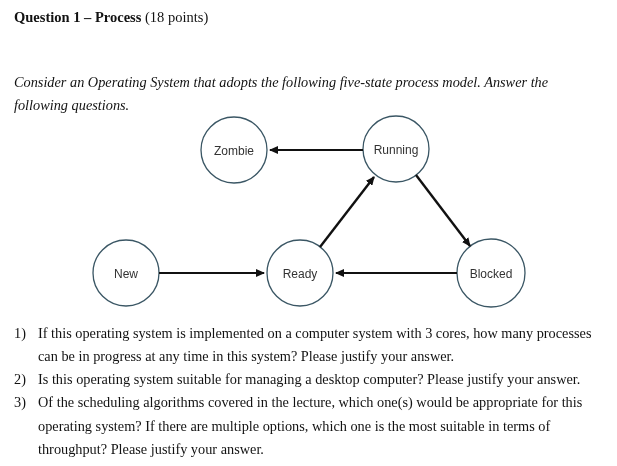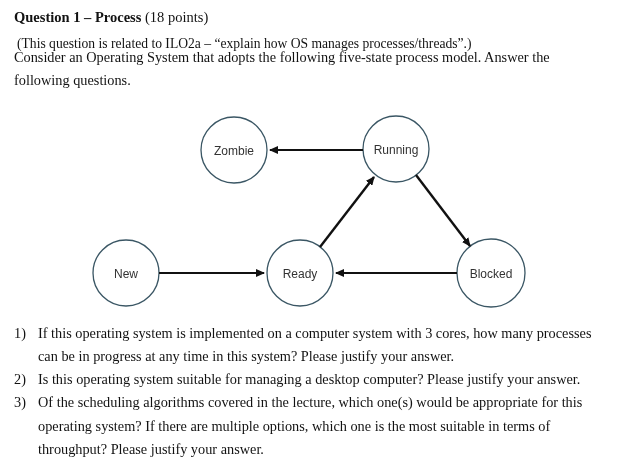--- a/index.html
+++ b/index.html
@@ -5,38 +5,37 @@
   html,body{margin:0;padding:0;background:#ffffff;}
   body{width:617px;height:466px;overflow:hidden;
        font-family:"Liberation Serif", serif;color:#121212;}
   .page{position:relative;width:617px;height:466px;}
 
   .heading{position:absolute;left:14px;top:8px;font-size:14.5px;line-height:1.25;white-space:nowrap;}
   .heading .bold{font-weight:bold;}
 
   .ilo{position:absolute;left:17px;top:36px;font-size:13.6px;white-space:nowrap;}
 
-  .intro{position:absolute;left:14px;top:46px;width:586px;font-size:14.3px;line-height:1.62;}
+  .intro{position:absolute;left:14px;top:71px;width:586px;font-size:14.3px;line-height:1.62;font-style:italic;}
 
   .diagram{position:absolute;left:4px;top:105px;width:617px;height:213px;}
   .diagram svg{display:block;}
 
   .questions{position:absolute;left:14px;top:322px;width:592px;font-size:14.3px;line-height:1.62;}
   .q{display:flex;}
   .qnum{flex:0 0 24px;}
   .qtext{flex:1 1 auto;max-width:562px;}
 </style>
 </head>
 <body>
 
 <div class="page">
 
   <div class="heading"><span class="bold">Question 1 – Process</span><span> (18 points)</span></div>
 
-  <div class="ilo">(This question is related to ILO2a – “explain how OS manages processes/threads”.)</div>
 
   <div class="intro">Consider an Operating System that adopts the following five-state process model. Answer the following questions.</div>
 
   <div class="diagram">
     <svg id="diagram-svg" width="617" height="213" viewBox="0 0 617 213">
         <defs>
           <marker id="arrow" markerUnits="userSpaceOnUse" markerWidth="9" markerHeight="8" refX="8" refY="4" orient="auto">
             <path d="M0,0 L9,4 L0,8 z" fill="#111111"></path>
           </marker>
         </defs>

